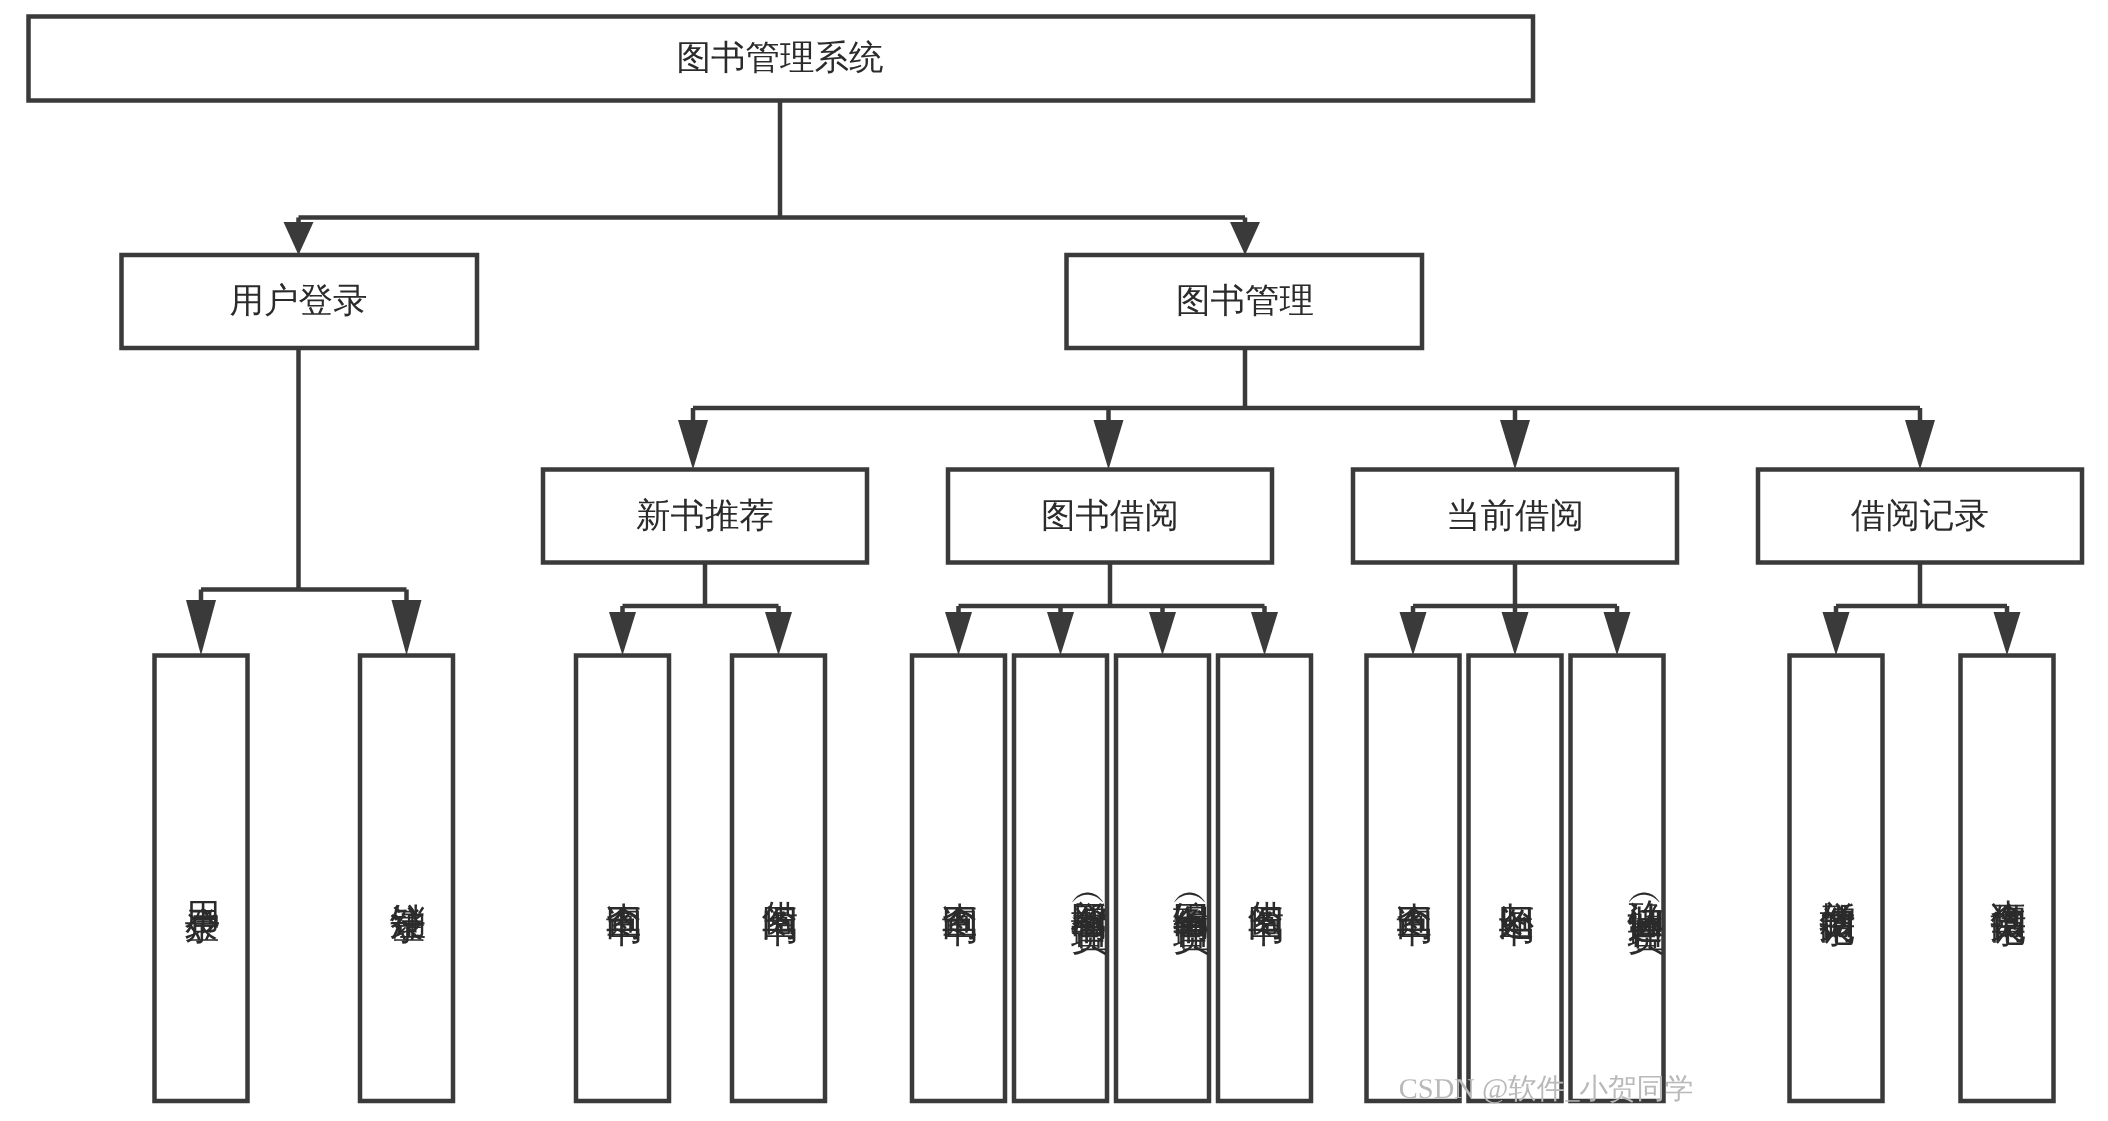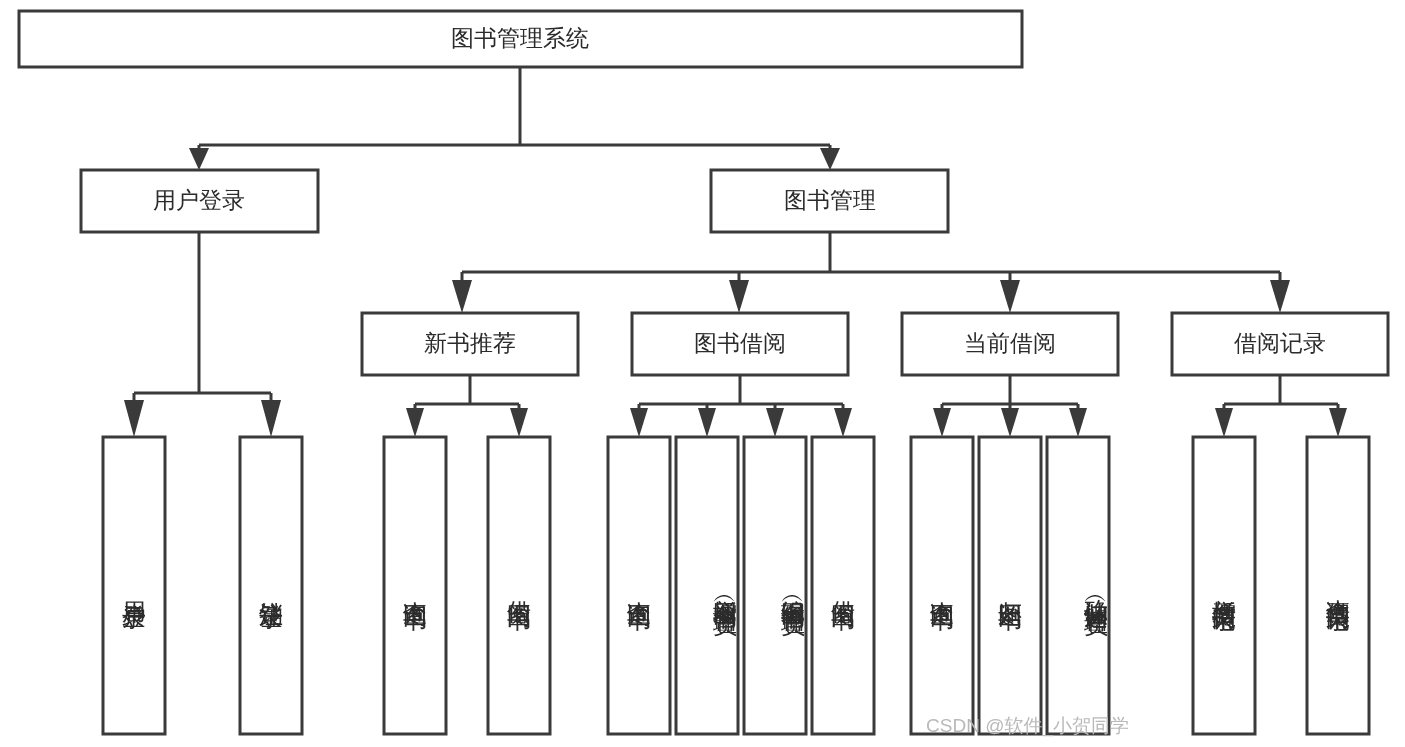--- a/index.html
+++ b/index.html
@@ -60,21 +60,21 @@
     display: flex;
     align-items: center;
     justify-content: center;
     white-space: nowrap;
     user-select: none;
   }
   .watermark {
     position: absolute;
     right: 10px;
     bottom: 8px;
-    font-family: Liberation Sans, sans-serif;
+    font-family: Liberation Serif, serif;
     font-size: 19px;
     color: #b9b9b9;
     white-space: nowrap;
     user-select: none;
   }
 </style>
 </head>
 <body>
 
 <div id="diagram-root">

